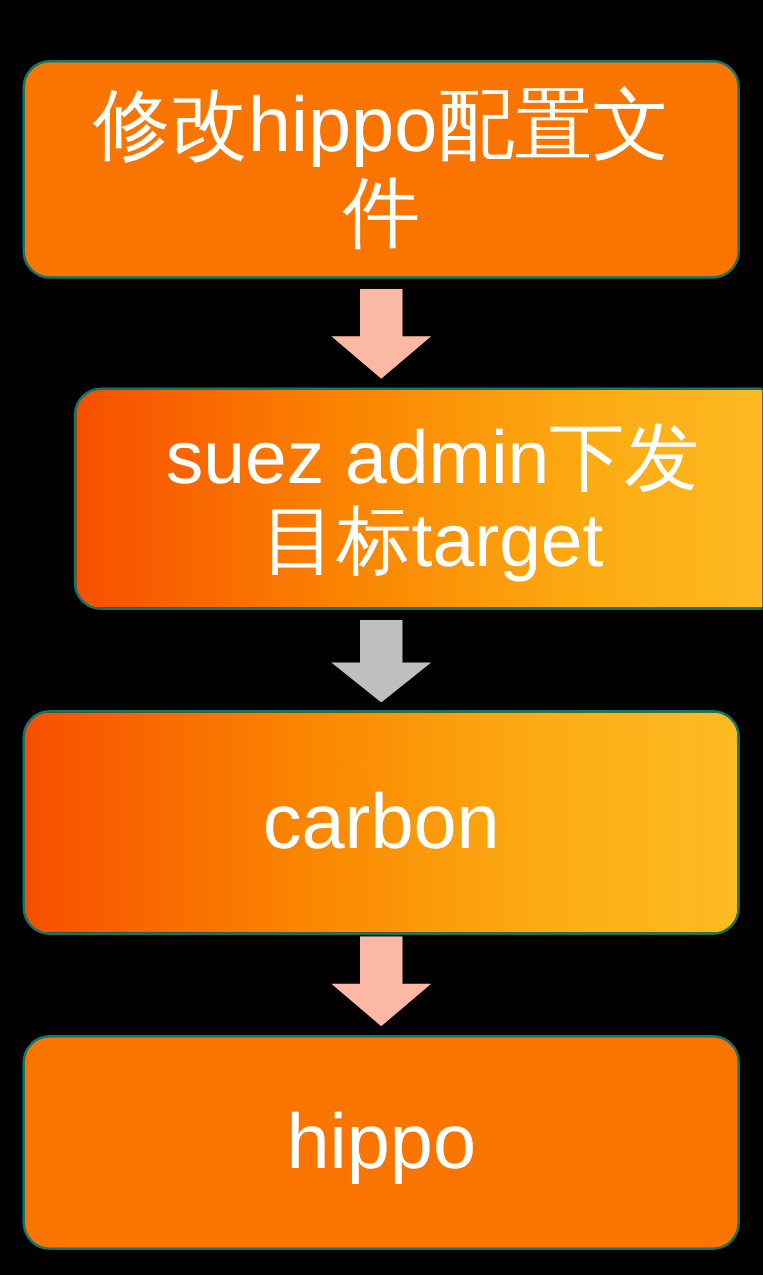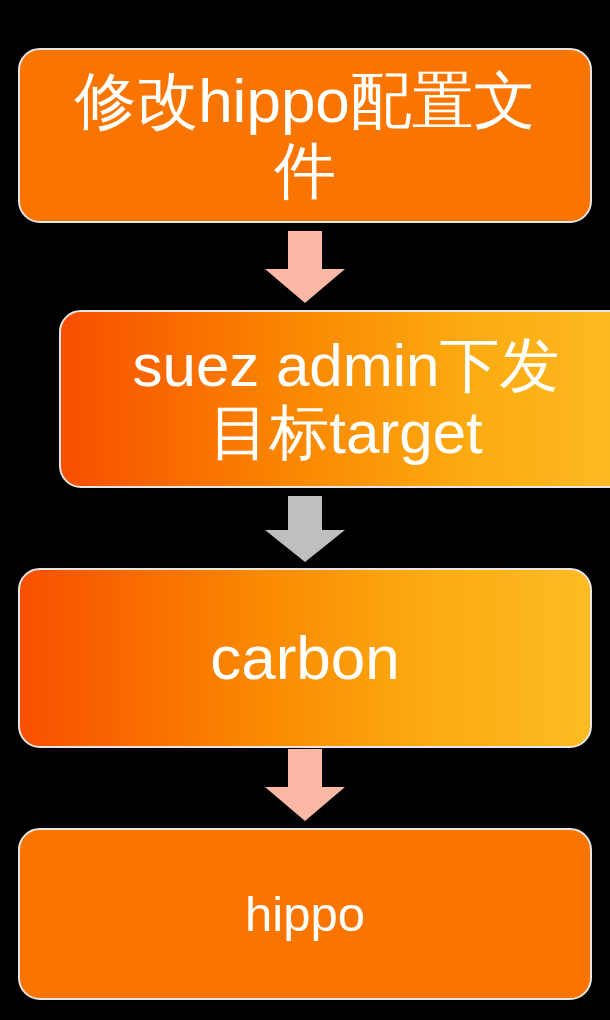--- a/index.html
+++ b/index.html
@@ -21,21 +21,21 @@
     height: 1020px;
     background: #000000;
   }
 
   
   .node {
     position: absolute;
     left: 18px;
     width: 574px;
     box-sizing: border-box;
-    border: 2px solid #e5e5e5;
+    border: 2px solid #0f766e;
     border-radius: 22px;
     display: flex;
     align-items: center;
     justify-content: center;
     text-align: center;
     color: #ffffff;
     line-height: 1.12;
     letter-spacing: 0px;
     overflow: hidden;
   }
@@ -56,21 +56,21 @@
 
   
   #node-1 { top: 48px;  height: 175px; }
   #node-2 { top: 310px; height: 178px; margin-left: 41px; }
   #node-3 { top: 568px; height: 180px; }
   #node-4 { top: 828px; height: 172px; }
 
   #node-1 .label { font-size: 62px; }
   #node-2 .label { font-size: 60px; }
   #node-3 .label { font-size: 62px; }
-  #node-4 .label { font-size: 49px; }
+  #node-4 .label { font-size: 62px; }
 
   
   .arrow {
     position: absolute;
     left: 265px;
     width: 80px;
   }
   .arrow svg { display: block; width: 100%; height: 100%; }
 
   #arrow-1 { top: 231px; height: 72px; }

